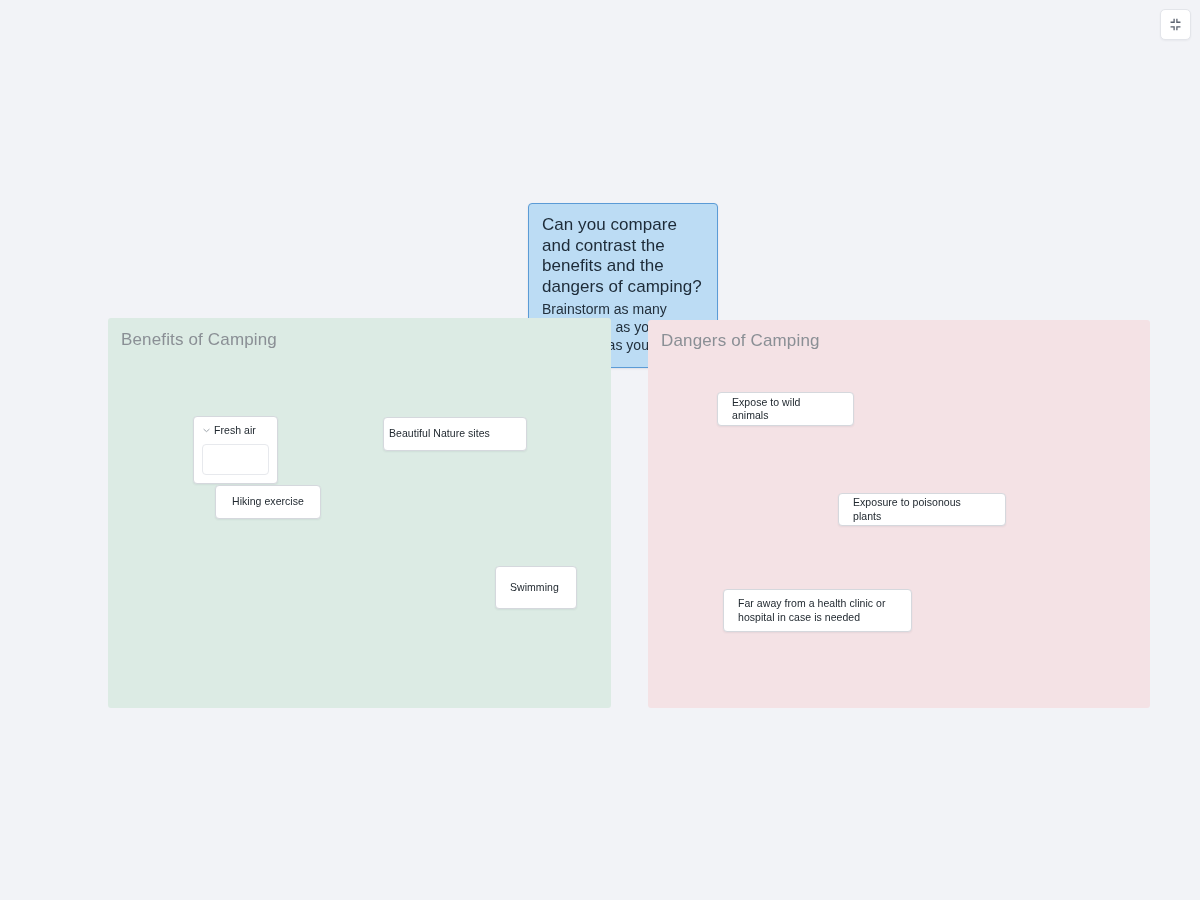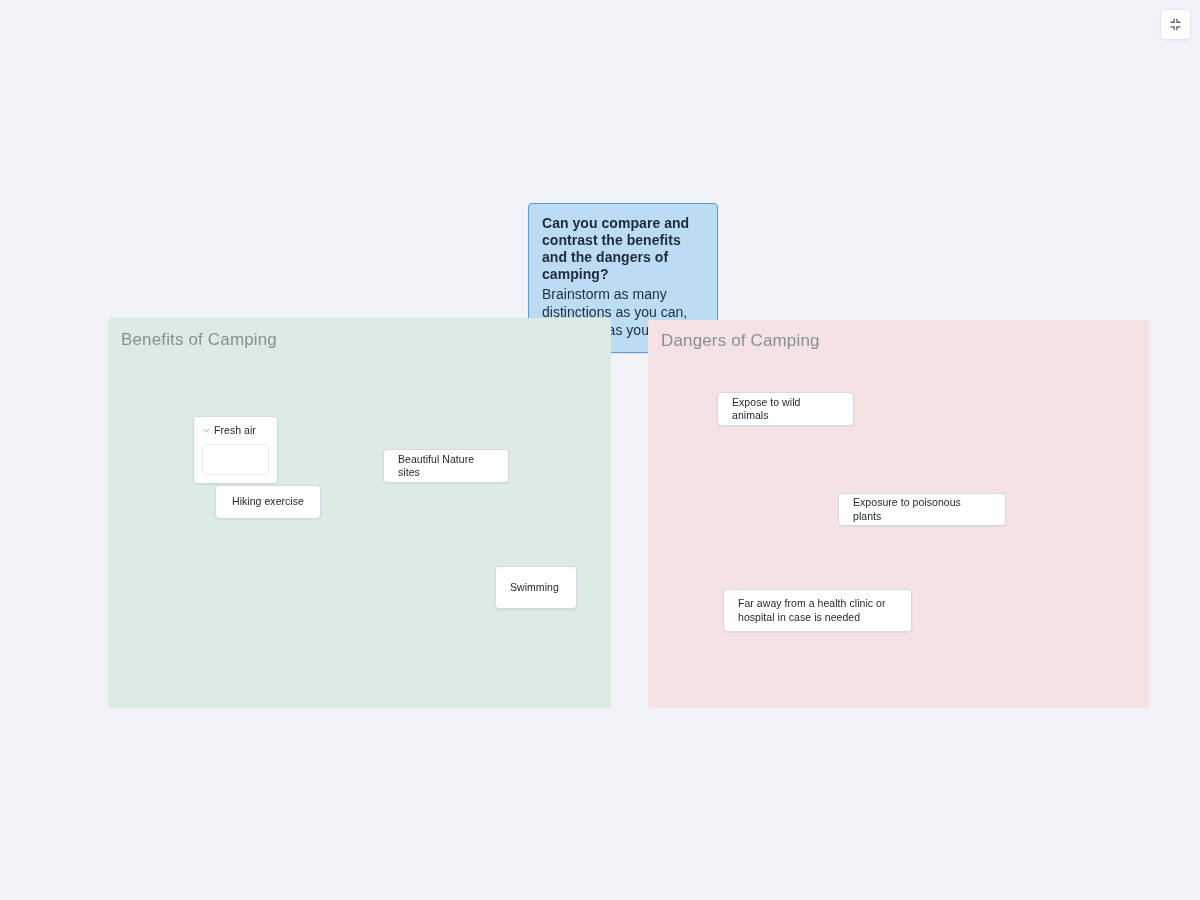--- a/index.html
+++ b/index.html
@@ -41,22 +41,22 @@
     left: 528px;
     top: 203px;
     width: 190px;
     padding: 11px 13px 12px 13px;
     background: #bcdcf4;
     border: 1px solid #5b9bd6;
     border-radius: 4px;
     box-shadow: 0 1px 2px rgba(40,60,90,0.10);
   }
   .prompt-title {
-    font-size: 14px;
-    font-weight: 700;
+    font-size: 17px;
+    font-weight: 400;
     line-height: 1.22;
     color: #1d2b38;
     letter-spacing: 0.05px;
   }
   .prompt-sub {
     font-size: 14px;
     font-weight: 400;
     line-height: 1.28;
     color: #22303d;
     margin-top: 3px;
@@ -169,21 +169,21 @@
     <span class="chevron">
       <svg width="7" height="5" viewBox="0 0 8 5" fill="none" stroke="#9aa1a8" stroke-width="1.1" stroke-linecap="round" stroke-linejoin="round">
         <path d="M1 1.2 L4 3.8 L7 1.2"></path>
       </svg>
     </span>
     <span class="card-label">Fresh air</span>
   </div>
   <div class="card-child-empty"></div>
 </div>
 
-<div class="card" style="left:383px; top:417px; width:126px; height:34px; padding:0 14px;margin-top:32px;">
+<div class="card" style="left:383px; top:417px; width:144px; height:34px; padding:0 5px;">
   <span class="card-label">Beautiful Nature sites</span>
 </div>
 
 <div class="card" style="left:215px; top:485px; width:106px; height:34px; padding:0 16px;">
   <span class="card-label">Hiking exercise</span>
 </div>
 
 <div class="card" style="left:495px; top:566px; width:82px; height:43px; padding:0 14px;">
   <span class="card-label">Swimming</span>
 </div>

